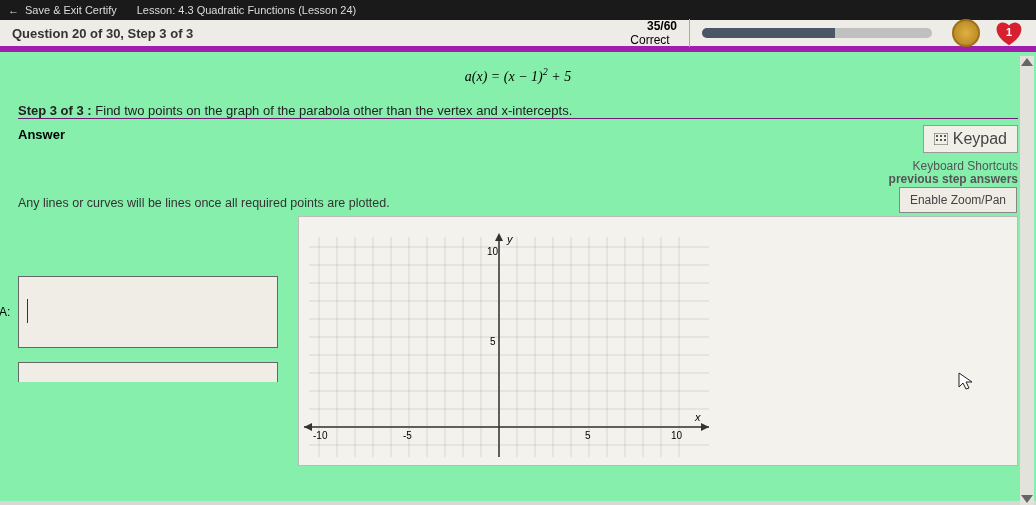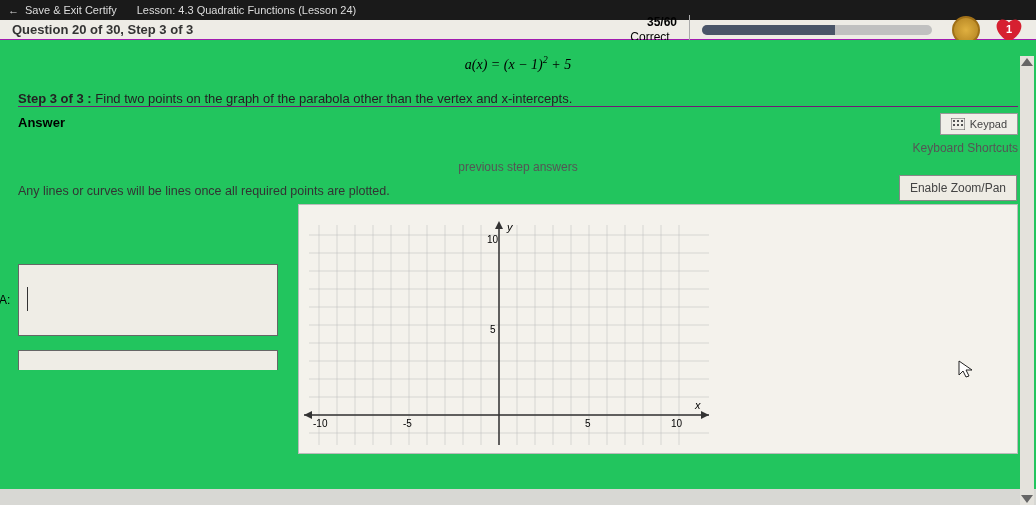--- a/index.html
+++ b/index.html
@@ -17,25 +17,25 @@
   height: 20px;
   display: flex;
   align-items: center;
   padding: 0 8px;
   font-size: 11px;
 }
 .topbar .arrow { margin-right: 6px; }
 .topbar .sep { margin: 0 10px; }
 .statusbar {
   background: #eeece6;
-  height: 20px;
+  height: 32px;
   display: flex;
   align-items: center;
   padding: 6px 12px;
-  border-bottom: 1px solid #a21caf;
+  border-bottom: 6px solid #a21caf;
 }
 .question-label { font-size: 13px; font-weight: bold; color: #333; }
 .score-box {
   margin-left: auto;
   text-align: center;
   font-size: 12px;
   padding-right: 12px;
   border-right: 1px solid #aaa;
   margin-right: 12px;
   line-height: 1.2;
@@ -62,21 +62,21 @@
   width: 30px; height: 30px;
 }
 .heart svg { width: 30px; height: 30px; }
 .heart-num {
   position: absolute;
   top: 50%; left: 50%;
   transform: translate(-50%,-55%);
   color: #fff; font-size: 11px; font-weight: bold;
 }
 .content {
-  background: #22c55e;
+  background: #86efac;
   padding: 6px 18px 0 18px;
   height: 449px;
   position: relative;
 }
 .formula {
   text-align: center;
   font-size: 14px;
   font-style: italic;
   margin: 8px 0 18px 0;
   font-family: 'Times New Roman', serif;
@@ -97,38 +97,39 @@
 .right-tools {
   position: absolute;
   right: 0;
   top: 6px;
   text-align: right;
 }
 .keypad-btn {
   background: #f0efe8;
   border: 1px solid #999;
   padding: 4px 10px;
-  font-size: 11px;
+  font-size: 16px;
   color: #444;
   display: inline-flex;
   align-items: center;
   gap: 5px;
   cursor: pointer;
 }
 .kb-shortcuts {
   font-size: 12px;
   color: #555;
   margin-top: 6px;
   text-align: right;
 }
 .prev-step {
-  text-align: center;
+  text-align: right;
   font-size: 12px;
   color: #555;
   margin-bottom: 10px;
+  font-weight: bold;
 }
 .hint-text {
   font-size: 12.5px;
   color: #333;
   margin-top: 8px;
   margin-bottom: 6px;
 }
 .lower {
   display: flex;
   gap: 20px;

